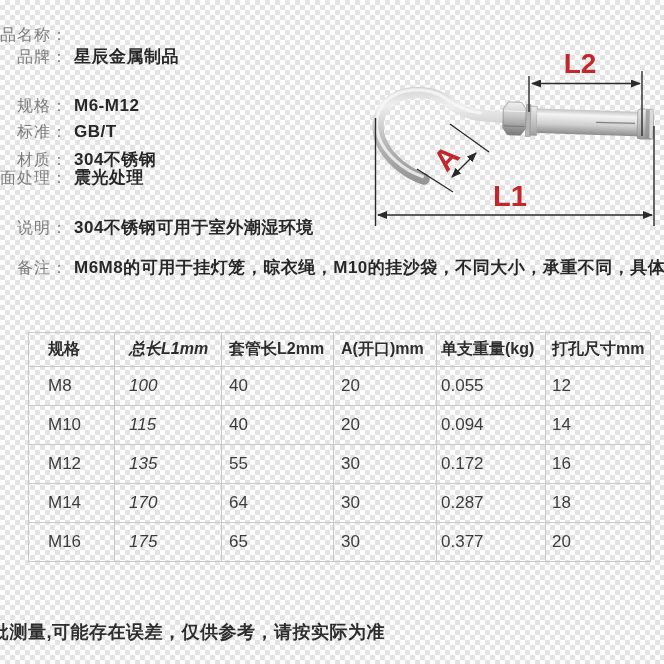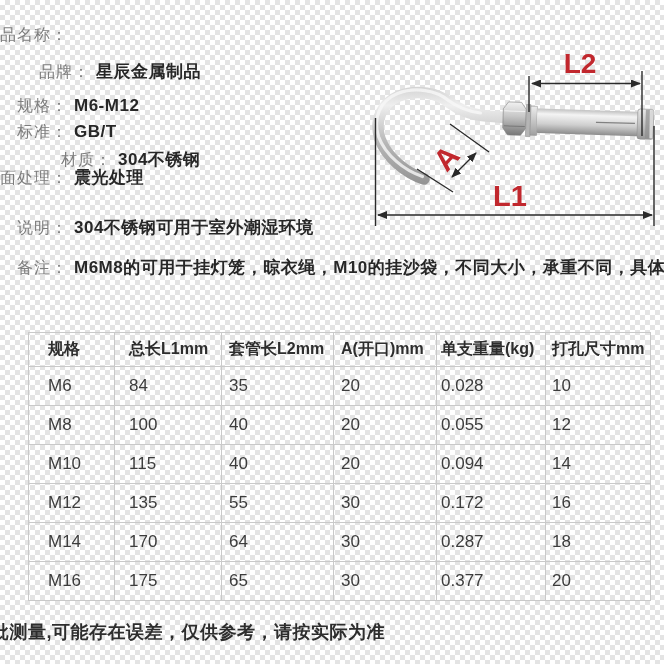--- a/index.html
+++ b/index.html
@@ -10,24 +10,24 @@
   .canvas{
     position:relative;width:664px;height:664px;overflow:hidden;
     background:repeating-conic-gradient(#e4e4e4 0% 25%, #ffffff 0% 50%);
     background-size:10px 10px;
   }
 
   
   .info-list{position:absolute;left:0;top:0;width:664px;height:300px;}
   .info-row{position:absolute;left:0;display:flex;align-items:baseline;white-space:nowrap;}
   .info-row:nth-child(1){top:25px;}
-  .info-row:nth-child(2){top:60px;margin-left:22px;}
+  .info-row:nth-child(2){top:45px;}
   .info-row:nth-child(3){top:96px;}
   .info-row:nth-child(4){top:122px;}
-  .info-row:nth-child(5){top:148px;margin-left:44px;}
+  .info-row:nth-child(5){top:148px;}
   .info-row:nth-child(6){top:166px;}
   .info-row:nth-child(7){top:216px;}
   .info-row:nth-child(8){top:256px;}
   .info-row .lbl{
     display:inline-block;width:68px;text-align:right;
     font-family:"Liberation Serif","DejaVu Serif",serif;
     font-size:16px;color:#7d7d7d;letter-spacing:1px;
   }
   .info-row .val{
     margin-left:6px;font-size:17px;font-weight:bold;color:#272727;letter-spacing:.5px;
@@ -47,21 +47,21 @@
   .spec-table col:nth-child(4){width:103px;}
   .spec-table col:nth-child(5){width:109px;}
   .spec-table col:nth-child(6){width:105px;}
   .spec-table th,.spec-table td{
     border:1px solid #c9c9c9;text-align:left;vertical-align:middle;
     font-size:16px;color:#3c3c3c;overflow:hidden;white-space:nowrap;
   }
   .spec-table th{height:31px;font-weight:bold;color:#2d2d2d;}
   .spec-table td{height:36px;font-size:17px;}
   .spec-table th:nth-child(1),.spec-table td:nth-child(1){padding-left:19px;}
-  .spec-table th:nth-child(2),.spec-table td:nth-child(2){padding-left:14px;}
+  .spec-table th:nth-child(2),.spec-table td:nth-child(2){padding-left:14px;font-style:italic;}
   .spec-table th:nth-child(3),.spec-table td:nth-child(3){padding-left:7px;}
   .spec-table th:nth-child(4),.spec-table td:nth-child(4){padding-left:7px;}
   .spec-table th:nth-child(5),.spec-table td:nth-child(5){padding-left:4px;}
   .spec-table th:nth-child(6),.spec-table td:nth-child(6){padding-left:6px;}
 
   
   .footer-note{
     position:absolute;left:-9px;top:620px;white-space:nowrap;
     font-size:18px;font-weight:600;color:#2d2d2d;letter-spacing:.5px;
   }
@@ -197,28 +197,20 @@
           <th>规格</th>
           <th>总长L1mm</th>
           <th>套管长L2mm</th>
           <th>A(开口)mm</th>
           <th>单支重量(kg)</th>
           <th>打孔尺寸mm</th>
         </tr>
       </thead>
     <tbody>
         <tr>
-          <td>M6</td>
-          <td>84</td>
-          <td>35</td>
-          <td>20</td>
-          <td>0.028</td>
-          <td>10</td>
-        </tr>
-        <tr>
           <td>M8</td>
           <td>100</td>
           <td>40</td>
           <td>20</td>
           <td>0.055</td>
           <td>12</td>
         </tr>
         <tr>
           <td>M10</td>
           <td>115</td>

